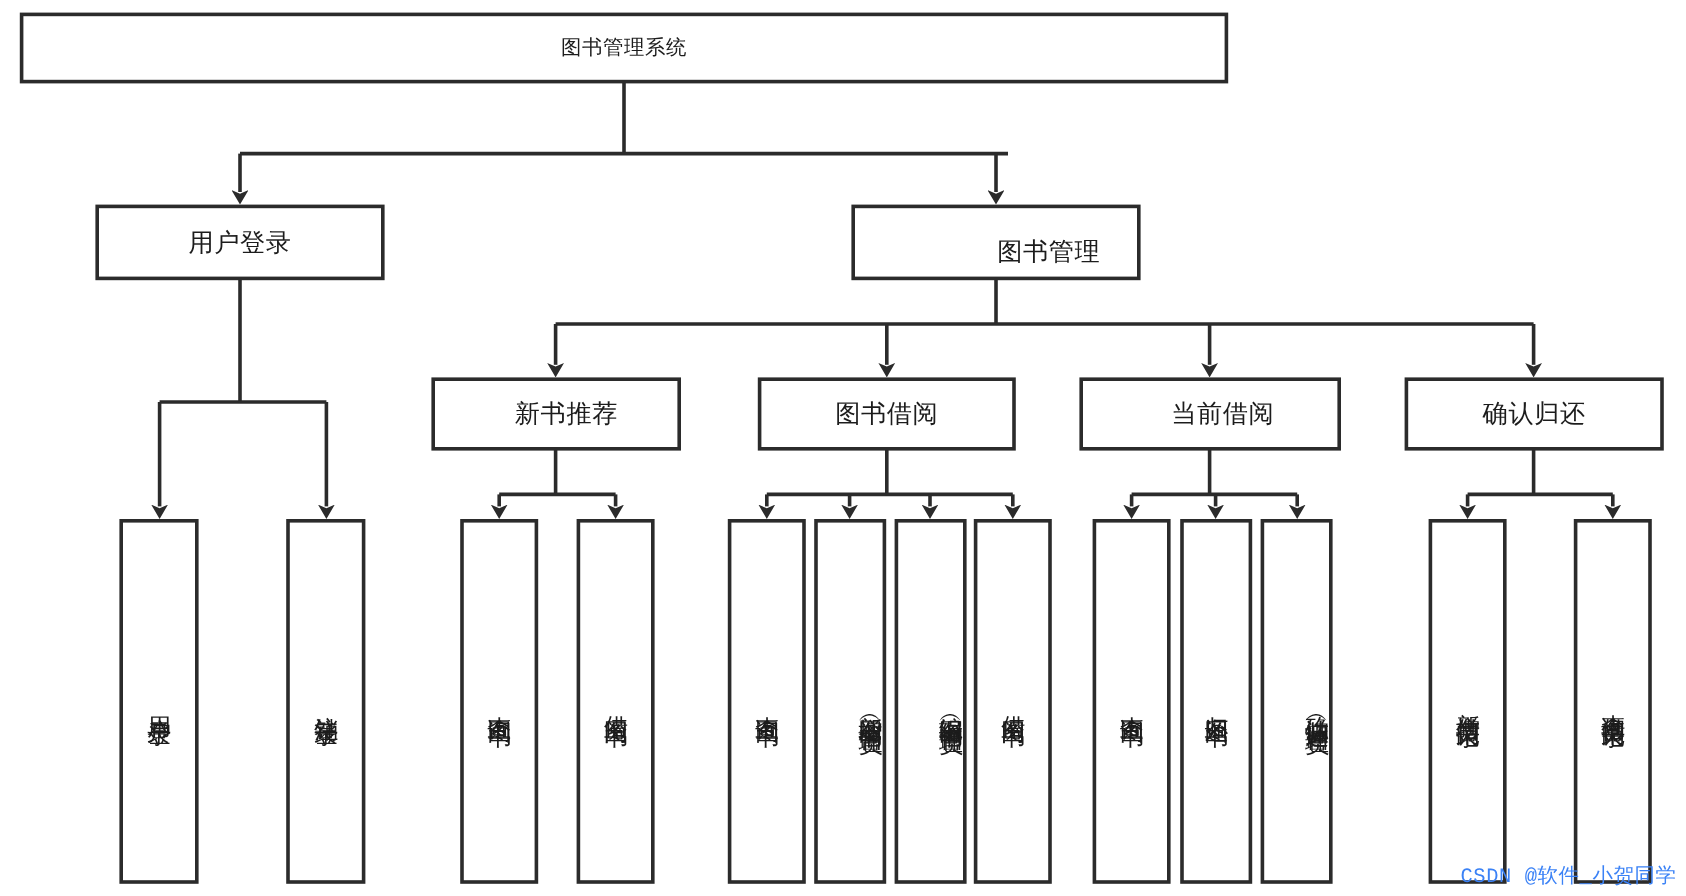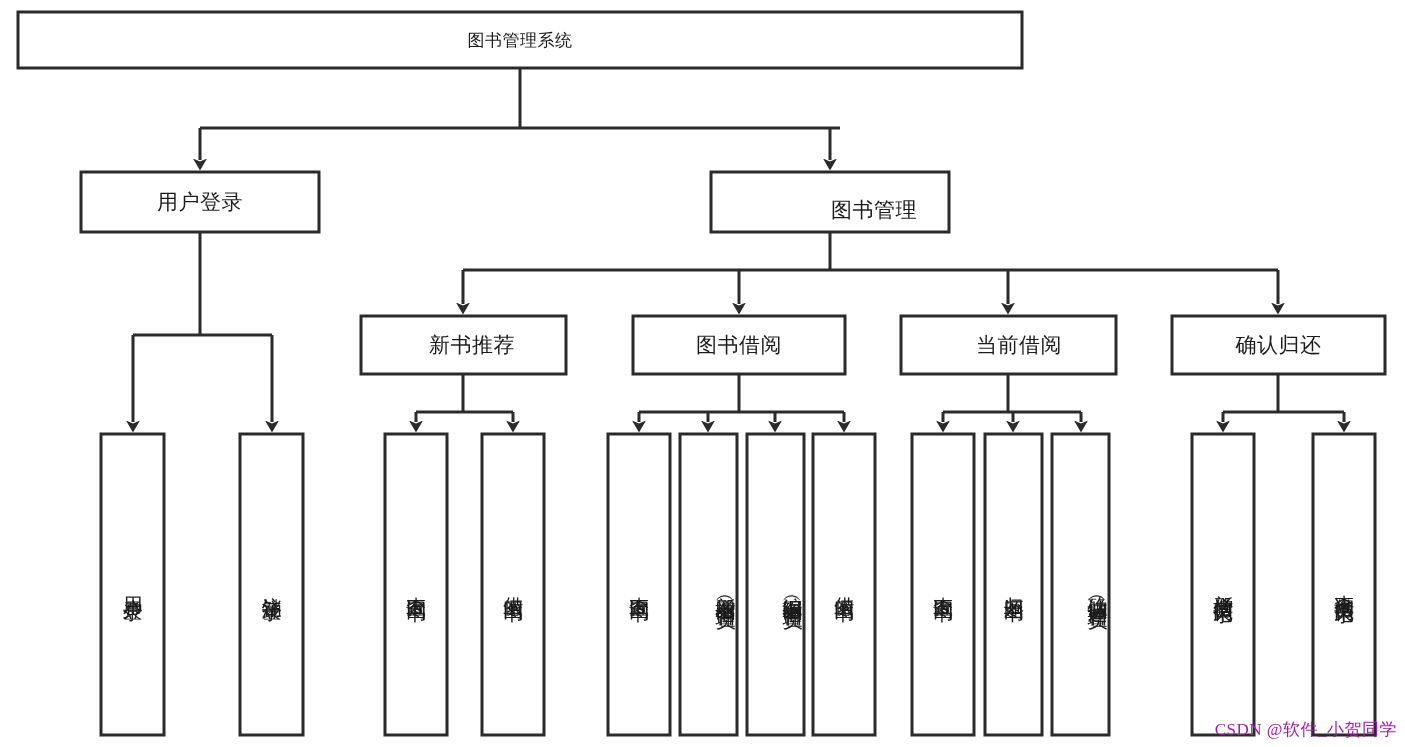--- a/index.html
+++ b/index.html
@@ -58,23 +58,23 @@
   .node-label.vertical {
     writing-mode: vertical-rl;
     text-orientation: upright;
     letter-spacing: 2px;
     font-size: 20px;
   }
   .watermark {
     position: absolute;
     right: 8px;
     bottom: 6px;
-    color: #a21caf;
+    color: #3b82f6;
     font-size: 17px;
-    font-family: Liberation Serif, serif;
+    font-family: Liberation Mono, monospace;
     letter-spacing: 0.5px;
     white-space: nowrap;
     margin-top: 20px;
   }
 </style>
 </head>
 <body>
 
 <div id="diagram-root">
 

